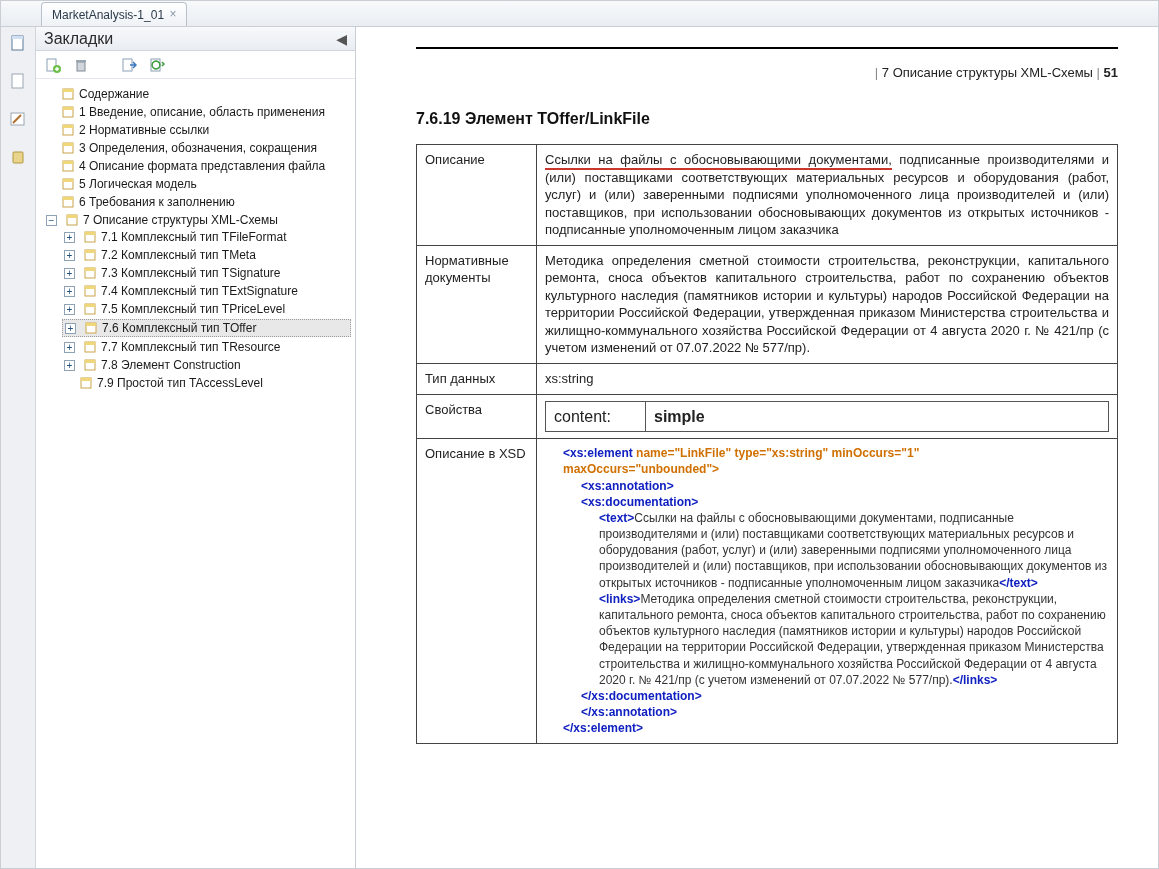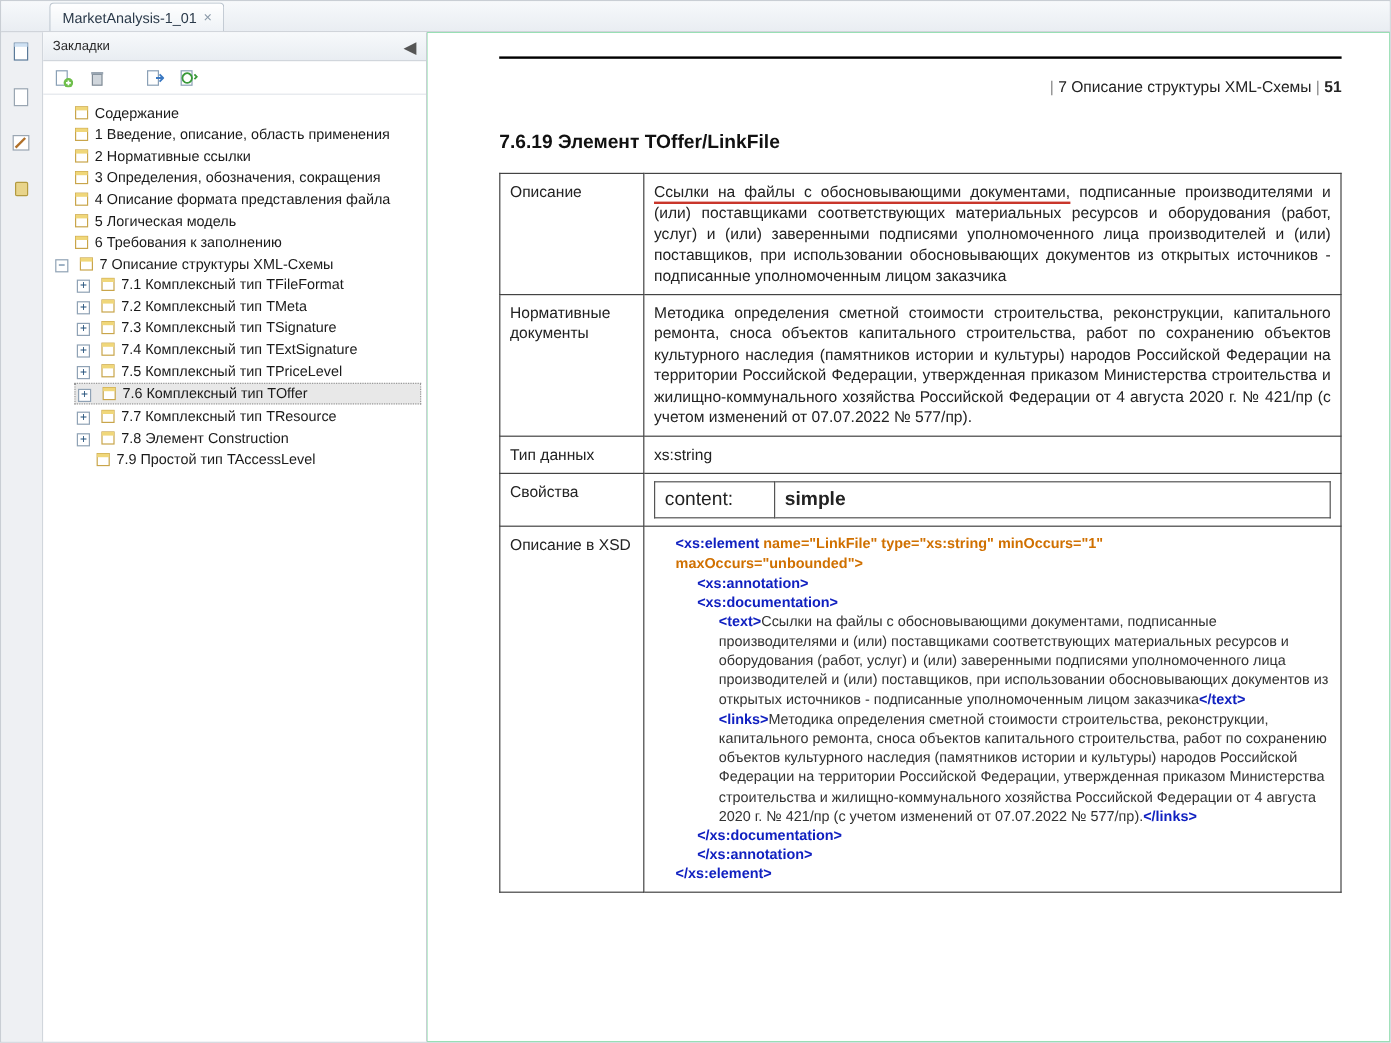--- a/index.html
+++ b/index.html
@@ -6,34 +6,34 @@
   body { margin:0; font-family: Verdana, Geneva, sans-serif; font-size: 12px; background:#eef0f3; color:#222; }
   .app { display:flex; flex-direction:column; width:1159px; height:869px; background:#eef0f3; border:1px solid #c9ced4; }
   .tabbar { height:26px; background:linear-gradient(#f7f9fb,#e9edf2); border-bottom:1px solid #c9ced4; display:flex; align-items:flex-end; padding-left:40px;}
   .tab { height:24px; background:linear-gradient(#ffffff,#eef2f6); border:1px solid #b9c2cc; border-bottom:none; border-radius:4px 4px 0 0; padding:0 22px 0 10px; display:flex; align-items:center; font-size:12px; color:#2b3a4a; position:relative;}
   .tab .close { position:absolute; right:6px; top:4px; width:14px; height:14px; color:#8a99a8; font-size:12px; line-height:14px; text-align:center; cursor:pointer;}
   .main { flex:1; display:flex; min-height:0; }
   .leftcol { width:35px; background:#eef0f3; border-right:1px solid #d1d6dc; display:flex; flex-direction:column; align-items:center; padding-top:6px; gap:18px;}
   .leftcol .ic { width:20px; height:20px; display:flex; align-items:center; justify-content:center; }
   .sidebar { width:320px; background:#fff; border-right:1px solid #c9ced4; display:flex; flex-direction:column; }
   .side-header { height:24px; display:flex; align-items:center; justify-content:space-between; padding:0 8px; background:linear-gradient(#f7f9fb,#e9edf2); border-bottom:1px solid #d1d6dc;}
-  .side-header span { font-size:11px; color:#2b2b2b; }
+  .side-header span { font-size:16px; color:#2b2b2b; }
   .side-header .collapse { font-size:14px; color:#555; cursor:pointer; }
   .side-tools { height:28px; display:flex; align-items:center; gap:10px; padding:0 8px; border-bottom:1px solid #e3e6eb; }
   .side-tools .ic { width:18px; height:18px; display:flex; align-items:center; justify-content:center; cursor:pointer;}
   .tree { flex:1; overflow:auto; padding:6px 4px 10px 4px; font-size:12px; color:#1a1a1a;}
   .tree ul { list-style:none; margin:0; padding-left:18px; }
   .tree > ul { padding-left:4px; }
   .tree li { position:relative; padding:1px 0 1px 0; white-space:nowrap;}
-  .tree li > .row { display:flex; align-items:flex-end; gap:4px; padding:1px 2px; cursor:pointer;}
+  .tree li > .row { display:flex; align-items:center; gap:4px; padding:1px 2px; cursor:pointer;}
   .tree li > .row.selected { background:#e8e8e8; border:1px dotted #9a9a9a; }
   .tree .tw { width:11px; height:11px; border:1px solid #8fa2b5; background:#fff; color:#26527c; font-size:10px; line-height:9px; text-align:center; display:inline-block; margin-right:4px; cursor:pointer; }
   .tree .sp { width:11px; display:inline-block; }
   .tree .bm { width:14px; height:14px; display:inline-flex; align-items:center; justify-content:center;}
-  .content { flex:1; background:#22c55e; display:flex; flex-direction:column; min-width:0;align-items:flex-end;}
+  .content { flex:1; background:#bef264; display:flex; flex-direction:column; min-width:0;align-items:flex-end;}
   .page-wrap { flex:1; overflow:auto; padding:0;}
   .page { background:#fff; margin:0 0 0 0; min-height:100%; padding:20px 40px 40px 60px; position:relative; }
   .page-top-line { border-top:2px solid #000; margin:0 0 16px 0; }
   .page-hdr { text-align:right; font-size:13px; color:#222; margin-bottom:30px;}
   .page-hdr .sep { color:#888;}
   .page-hdr .pg { font-weight:bold;}
   h2.section { margin:12px 0 16px 0; font-size:16px; font-weight:bold; color:#111; }
   table.defn { width:100%; border-collapse:collapse; font-size:13px; }
   table.defn td { border:1px solid #444; padding:6px 8px; vertical-align:top; line-height:1.35;margin-left:20px;}
   table.defn td.lab { width:120px; }

